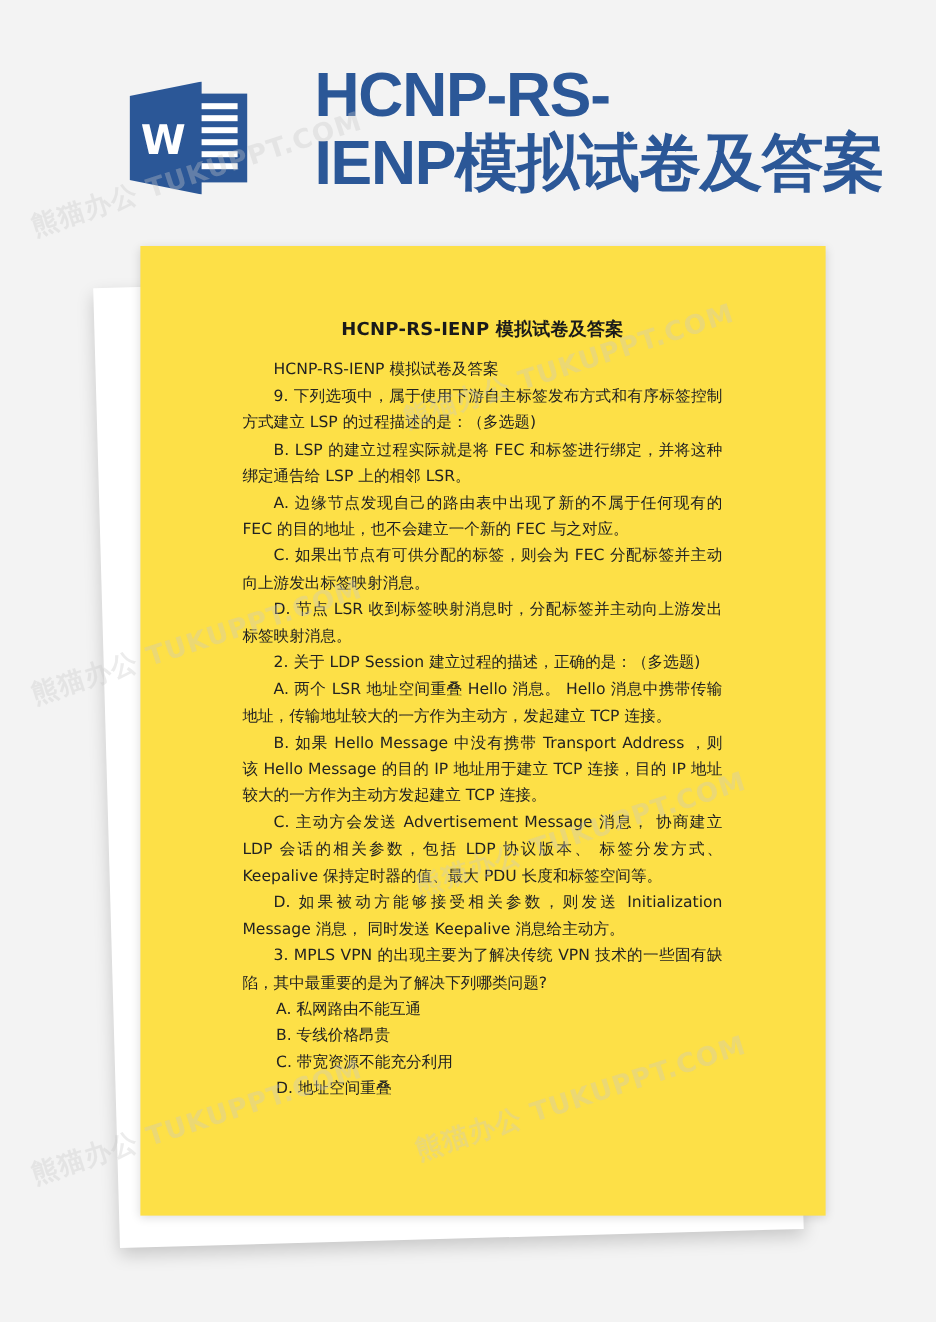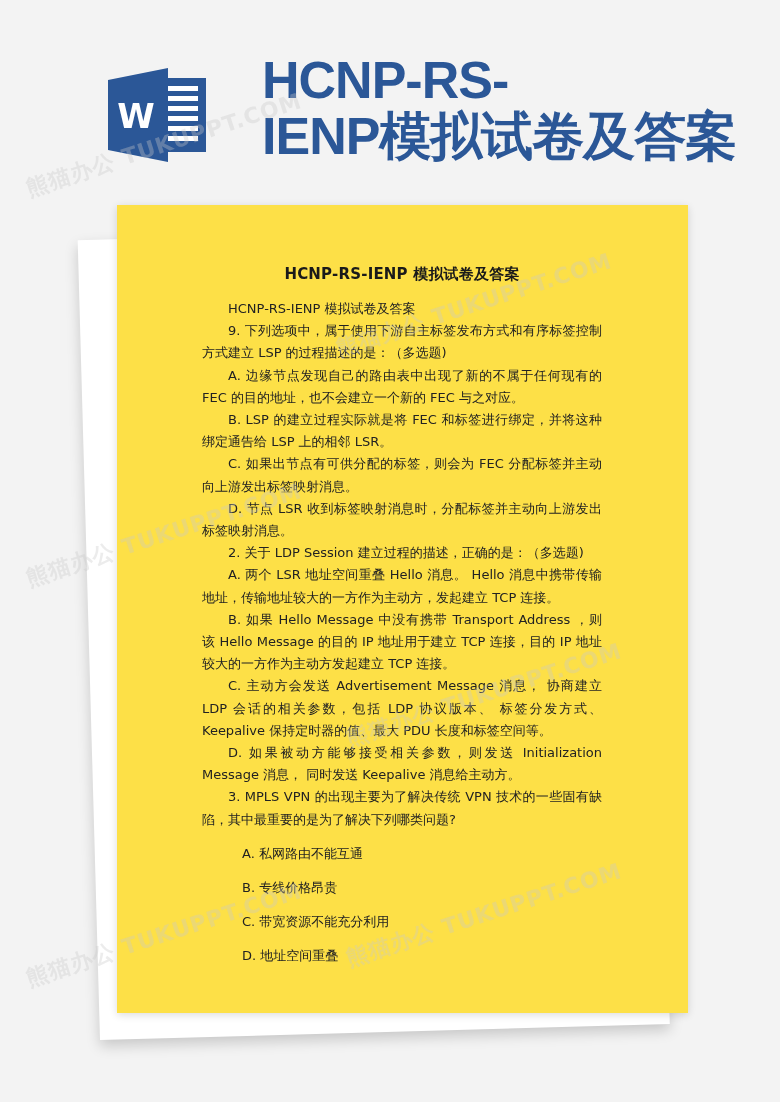--- a/index.html
+++ b/index.html
@@ -24,21 +24,21 @@
   .sheet {
     position: absolute; left: 117px; top: 205px; width: 571px; height: 808px;
     background: #fde047; box-shadow: 0 2px 8px rgba(0,0,0,0.14);
   }
   .doc { position: absolute; left: 85px; top: 60px; width: 400px; color: #222; }
   .doc-title {
     text-align: center; font-size: 15px; font-weight: bold; margin: 0 0 14px 0;
     width: 400px; letter-spacing: 0.2px; color: #1a1a1a;
   }
   .para { font-size: 13px; line-height: 22.2px; margin: 0; text-indent: 26px; text-align: justify; color: #222; }
-  .opt { font-size: 13px; line-height: 22.2px; margin: 12px; padding-left: 28px; color: #222; }
+  .opt { font-size: 13px; line-height: 22.2px; margin: 0; padding-left: 28px; color: #222; }
   .watermark {
     position: absolute; color: rgba(200,200,200,0.35); font-size: 22px; font-weight: bold;
     transform: rotate(-18deg); white-space: nowrap; pointer-events: none;
     font-family: "DejaVu Sans", sans-serif; letter-spacing: 1px;
   }
 </style>
 </head>
 <body>
 
 <div class="header">
@@ -60,22 +60,22 @@
 </div>
 
 <div class="sheet-back"></div>
 
 <div class="sheet">
   <div class="doc" id="doc">
     <div class="doc-title">HCNP-RS-IENP 模拟试卷及答案</div>
     <div id="doc-paras">
         <p class="para">HCNP-RS-IENP 模拟试卷及答案</p>
         <p class="para">9. 下列选项中，属于使用下游自主标签发布方式和有序标签控制方式建立 LSP 的过程描述的是：（多选题)</p>
+        <p class="para">B. LSP 的建立过程实际就是将 FEC 和标签进行绑定，并将这种绑定通告给 LSP 上的相邻 LSR。</p>
         <p class="para">A. 边缘节点发现自己的路由表中出现了新的不属于任何现有的 FEC 的目的地址，也不会建立一个新的 FEC 与之对应。</p>
-        <p class="para">B. LSP 的建立过程实际就是将 FEC 和标签进行绑定，并将这种绑定通告给 LSP 上的相邻 LSR。</p>
         <p class="para">C. 如果出节点有可供分配的标签，则会为 FEC 分配标签并主动向上游发出标签映射消息。</p>
         <p class="para">D. 节点 LSR 收到标签映射消息时，分配标签并主动向上游发出标签映射消息。</p>
         <p class="para">2. 关于 LDP Session 建立过程的描述，正确的是：（多选题)</p>
         <p class="para">A. 两个 LSR 地址空间重叠 Hello 消息。 Hello 消息中携带传输地址，传输地址较大的一方作为主动方，发起建立 TCP 连接。</p>
         <p class="para">B. 如果 Hello Message 中没有携带 Transport Address ，则该 Hello Message 的目的 IP 地址用于建立 TCP 连接，目的 IP 地址较大的一方作为主动方发起建立 TCP 连接。</p>
         <p class="para">C. 主动方会发送 Advertisement  Message 消息， 协商建立 LDP 会话的相关参数，包括 LDP 协议版本、 标签分发方式、 Keepalive 保持定时器的值、最大 PDU 长度和标签空间等。</p>
         <p class="para">D. 如果被动方能够接受相关参数，则发送 Initialization Message 消息， 同时发送 Keepalive 消息给主动方。</p>
         <p class="para">3. MPLS VPN 的出现主要为了解决传统 VPN 技术的一些固有缺陷，其中最重要的是为了解决下列哪类问题?</p>
         <p class="opt">A. 私网路由不能互通</p>
         <p class="opt">B. 专线价格昂贵</p>

